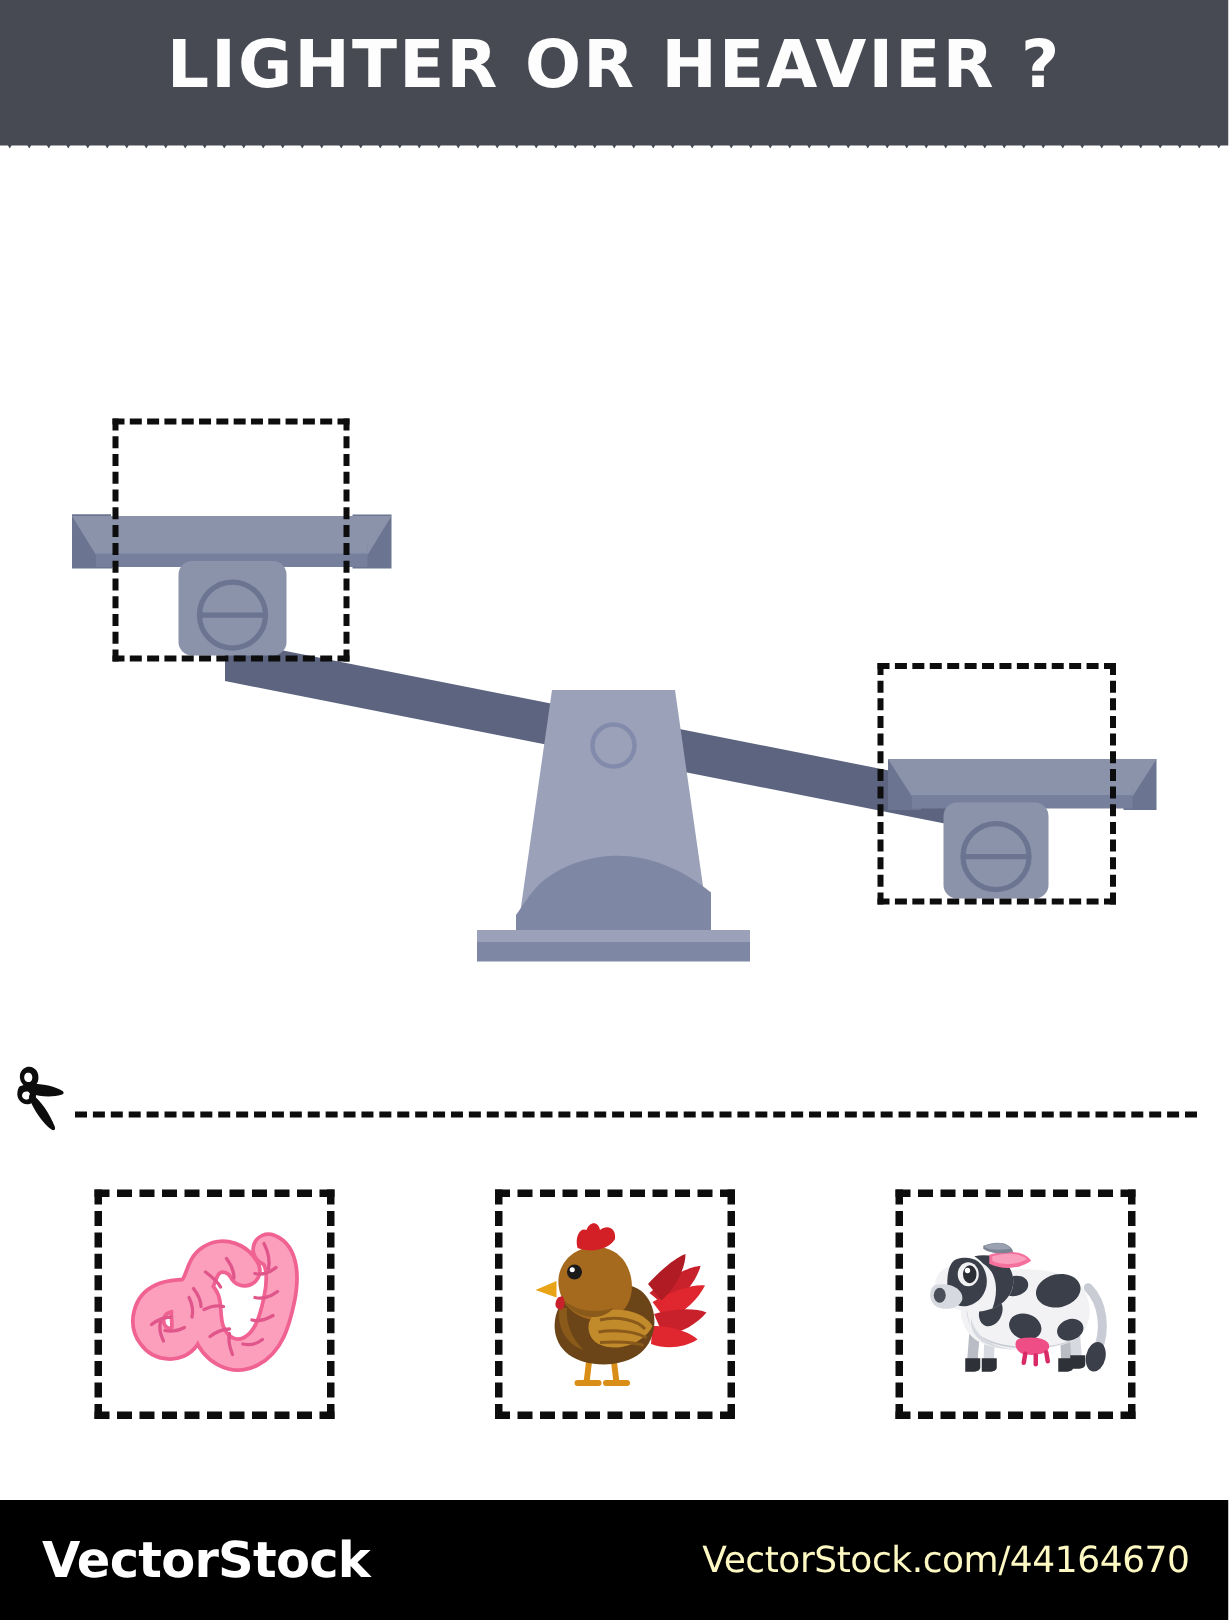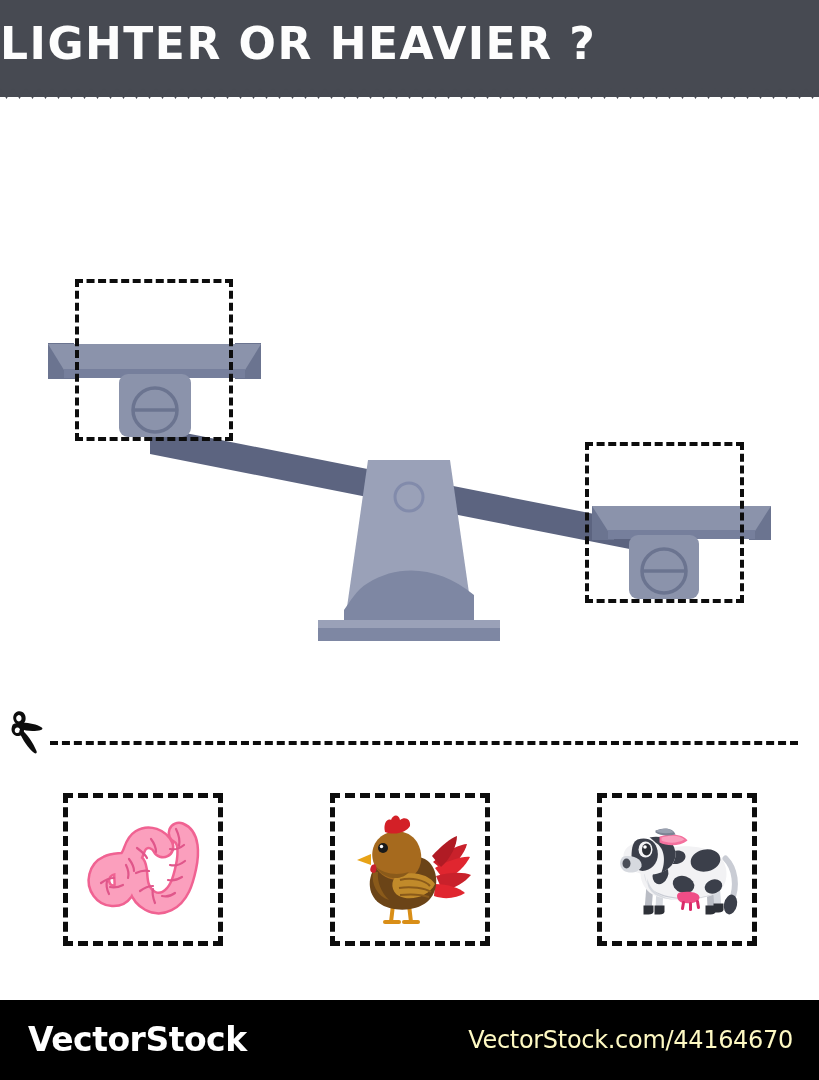--- a/index.html
+++ b/index.html
@@ -30,21 +30,21 @@
     height: 97px;
     background: #474a52;
     z-index: 2;
   }
   #header-title {
     position: absolute;
     left: 0; top: 0;
     width: 819px;
     height: 88px;
     line-height: 88px;
-    text-align: left;
+    text-align: center;
     color: #fdfdfd;
     font-family: "DejaVu Sans", sans-serif;
     font-weight: bold;
     font-size: 44px;
     letter-spacing: 1.5px;
     white-space: nowrap;
   }
   #header-zigzag {
     position: absolute;
     left: 0;

